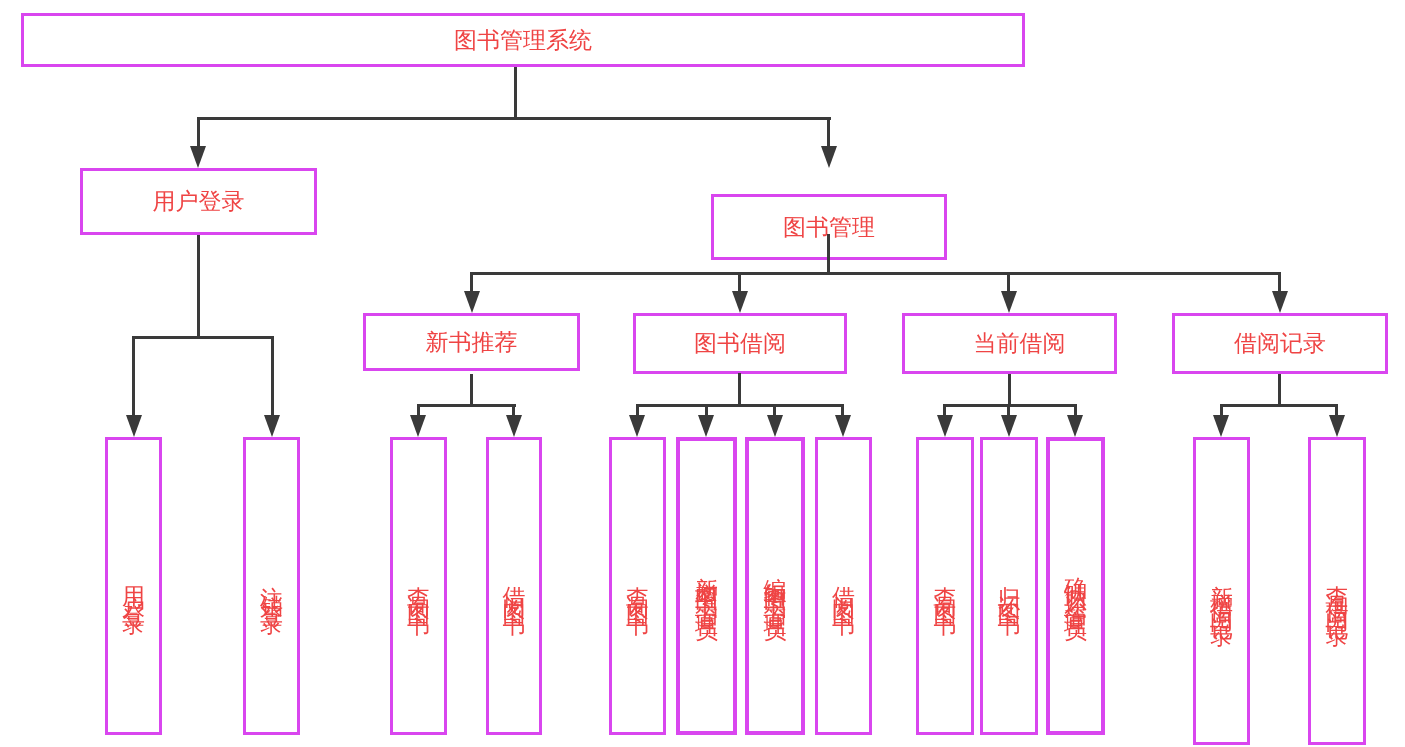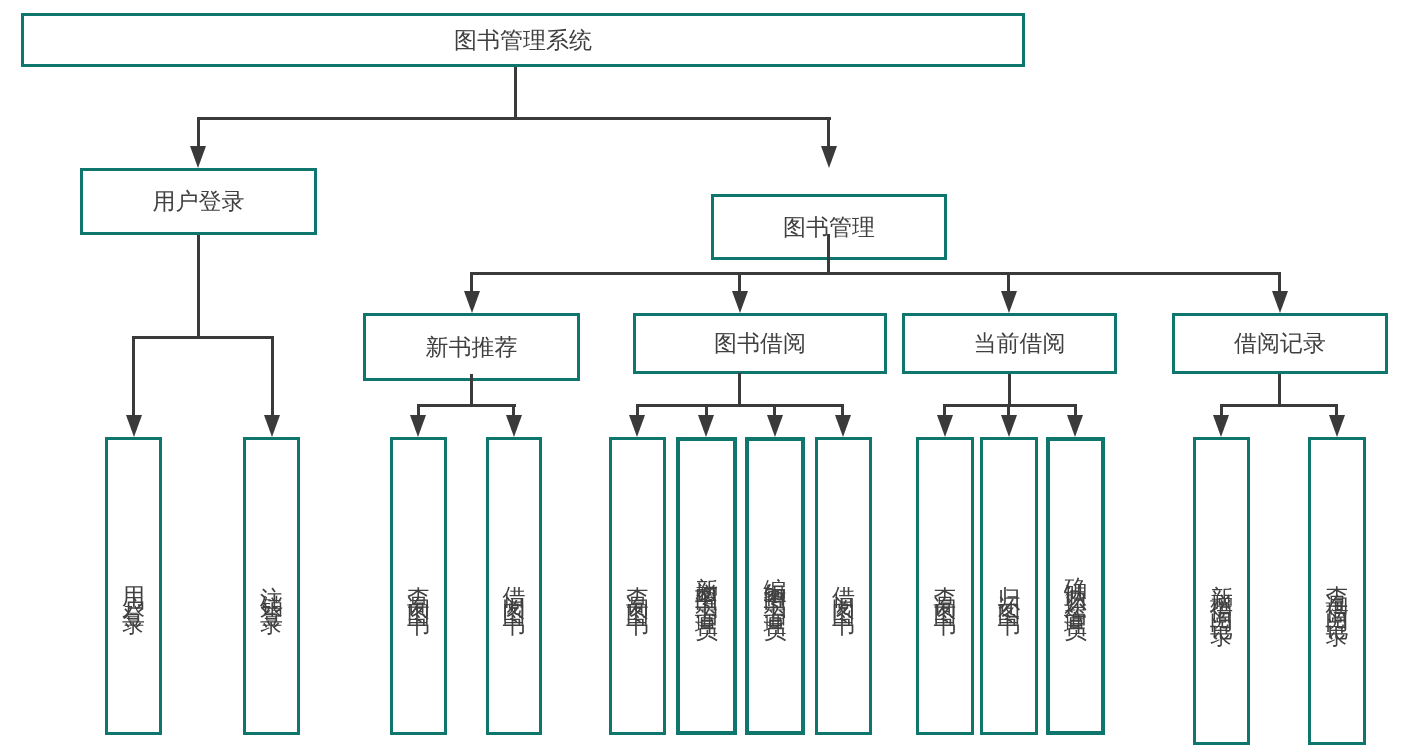--- a/index.html
+++ b/index.html
@@ -8,27 +8,27 @@
     width: 1405px;
     height: 747px;
     background: #ffffff;
     overflow: hidden;
     font-family: "Liberation Sans", sans-serif;
     color: #333333;
   }
   .box {
     position: absolute;
     box-sizing: border-box;
-    border: 3px solid #0f766e;
+    border: 3px solid #d946ef;
     background: #ffffff;
     display: flex;
     align-items: center;
     justify-content: center;
     font-size: 23px;
-    color: #404040;
+    color: #ef4444;
     white-space: nowrap;
   }
   .box.thick { border-width: 4px; }
   .vbox {
     writing-mode: vertical-rl;
     text-orientation: mixed;
     line-height: 1;
   }
   .ls4 { letter-spacing: 9px; }
   .ls6 { letter-spacing: 8px; }
@@ -93,24 +93,24 @@
   <div class="hl" style="left:470px; top:272px; width:811px;"></div>
   <div class="vl" style="left:470px; top:272px; height:22px;"></div>
   <div class="arrow" style="left:464px; top:291px;"></div>
   <div class="vl" style="left:738px; top:272px; height:22px;"></div>
   <div class="arrow" style="left:732px; top:291px;"></div>
   <div class="vl" style="left:1007px; top:272px; height:22px;"></div>
   <div class="arrow" style="left:1001px; top:291px;"></div>
   <div class="vl" style="left:1278px; top:272px; height:22px;"></div>
   <div class="arrow" style="left:1272px; top:291px;"></div>
 
-  <div class="box" style="left:363px; top:313px; width:217px; height:68px;">
+  <div class="box" style="left:363px; top:313px; width:217px; height:58px;">
     <span>新书推荐</span>
   </div>
-  <div class="box" style="left:633px; top:313px; width:254px; height:61px;">
+  <div class="box" style="left:633px; top:313px; width:214px; height:61px;">
     <span>图书借阅</span>
   </div>
   <div class="box" style="left:902px; top:313px; width:215px; height:61px;padding-left:20px;">
     <span>当前借阅</span>
   </div>
   <div class="box" style="left:1172px; top:313px; width:216px; height:61px;">
     <span>借阅记录</span>
   </div>
 
   <div class="vl" style="left:470px; top:374px; height:32px;"></div>

